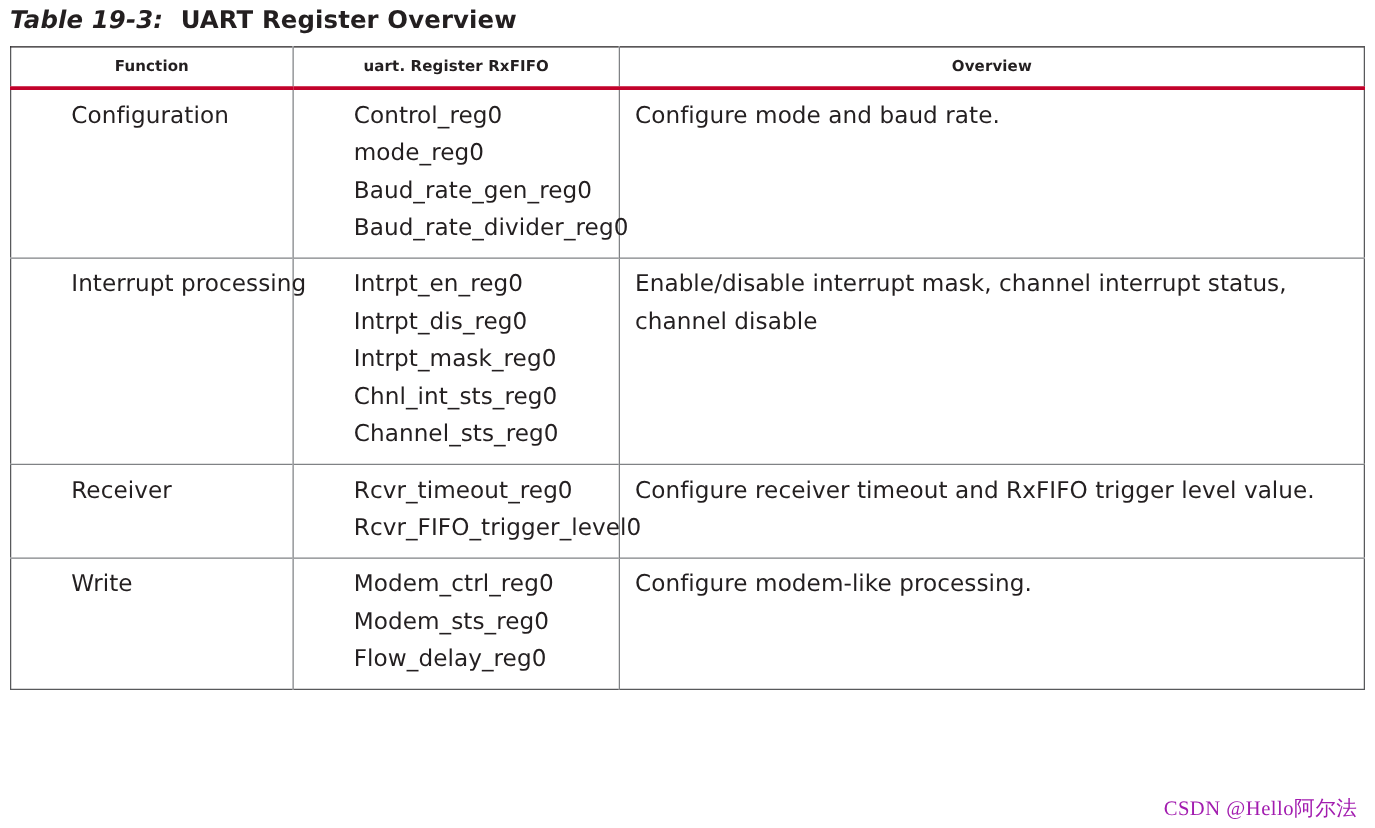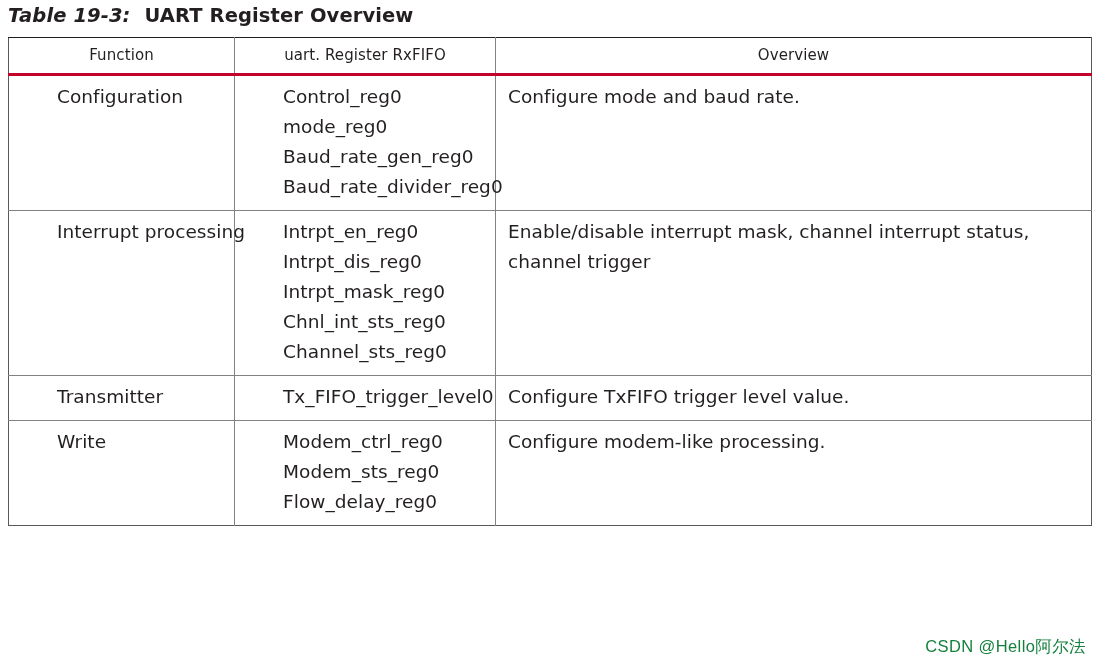--- a/index.html
+++ b/index.html
@@ -58,22 +58,22 @@
     border-left: 1.5px solid #58595b;
     border-right: 1.5px solid #58595b;
     border-top: 1.5px solid #231f20;
     border-bottom: 1.5px solid #58595b;
   }
   table.reg col.c-func    { width: 226px; }
   table.reg col.c-regs    { width: 261px; }
   table.reg col.c-ovw     { width: 596px; }
 
   thead th {
-    font-size: 15px;
-    font-weight: normal;
+    font-size: 12px;
+    font-weight: bold;
     text-align: center;
     padding: 8px 10px 9px 10px;
     border-bottom: 3px solid #c2022b;
     vertical-align: middle;
     letter-spacing: 0.1px;
   }
   thead th.col-sep {
     border-right: 1px solid #808285;
   }
 
@@ -91,24 +91,24 @@
     padding-left: 48px;
   }
   tbody td .line { display: block; white-space: nowrap; }
 
   
   .watermark {
     position: absolute;
     right: 14px;
     bottom: 4px;
     font-size: 16.5px;
-    color: #15803d;
+    color: #a21caf;
     white-space: nowrap;
     letter-spacing: 0.4px;
-    font-family: Liberation Sans, sans-serif;
+    font-family: Liberation Serif, serif;
     margin-left: 31px;
   }
 </style>
 </head>
 <body>
 
 <div class="page">
 
   <div class="caption">
     <span class="caption-label">Table 19-3:</span><span class="caption-title">UART Register Overview</span>
@@ -151,37 +151,38 @@
           </td>
           <td class="col-sep">
             <span class="line">Intrpt_en_reg0</span>
             <span class="line">Intrpt_dis_reg0</span>
             <span class="line">Intrpt_mask_reg0</span>
             <span class="line">Chnl_int_sts_reg0</span>
             <span class="line">Channel_sts_reg0</span>
           </td>
           <td>
             <span class="line">Enable/disable interrupt mask, channel interrupt status,</span>
-            <span class="line">channel trigger</span>
-          </td>
-        </tr>
-
-
-
-        <tr>
-          <td class="col-sep">
-            <span class="line">Transmitter</span>
-          </td>
-          <td class="col-sep">
-            <span class="line">Tx_FIFO_trigger_level0</span>
-          </td>
-          <td>
-            <span class="line">Configure TxFIFO trigger level value.</span>
-          </td>
-        </tr>
+            <span class="line">channel disable</span>
+          </td>
+        </tr>
+
+
+        <tr>
+          <td class="col-sep">
+            <span class="line">Receiver</span>
+          </td>
+          <td class="col-sep">
+            <span class="line">Rcvr_timeout_reg0</span>
+            <span class="line">Rcvr_FIFO_trigger_level0</span>
+          </td>
+          <td>
+            <span class="line">Configure receiver timeout and RxFIFO trigger level value.</span>
+          </td>
+        </tr>
+
 
         <tr>
           <td class="col-sep">
             <span class="line">Write</span>
           </td>
           <td class="col-sep">
             <span class="line">Modem_ctrl_reg0</span>
             <span class="line">Modem_sts_reg0</span>
             <span class="line">Flow_delay_reg0</span>
           </td>

